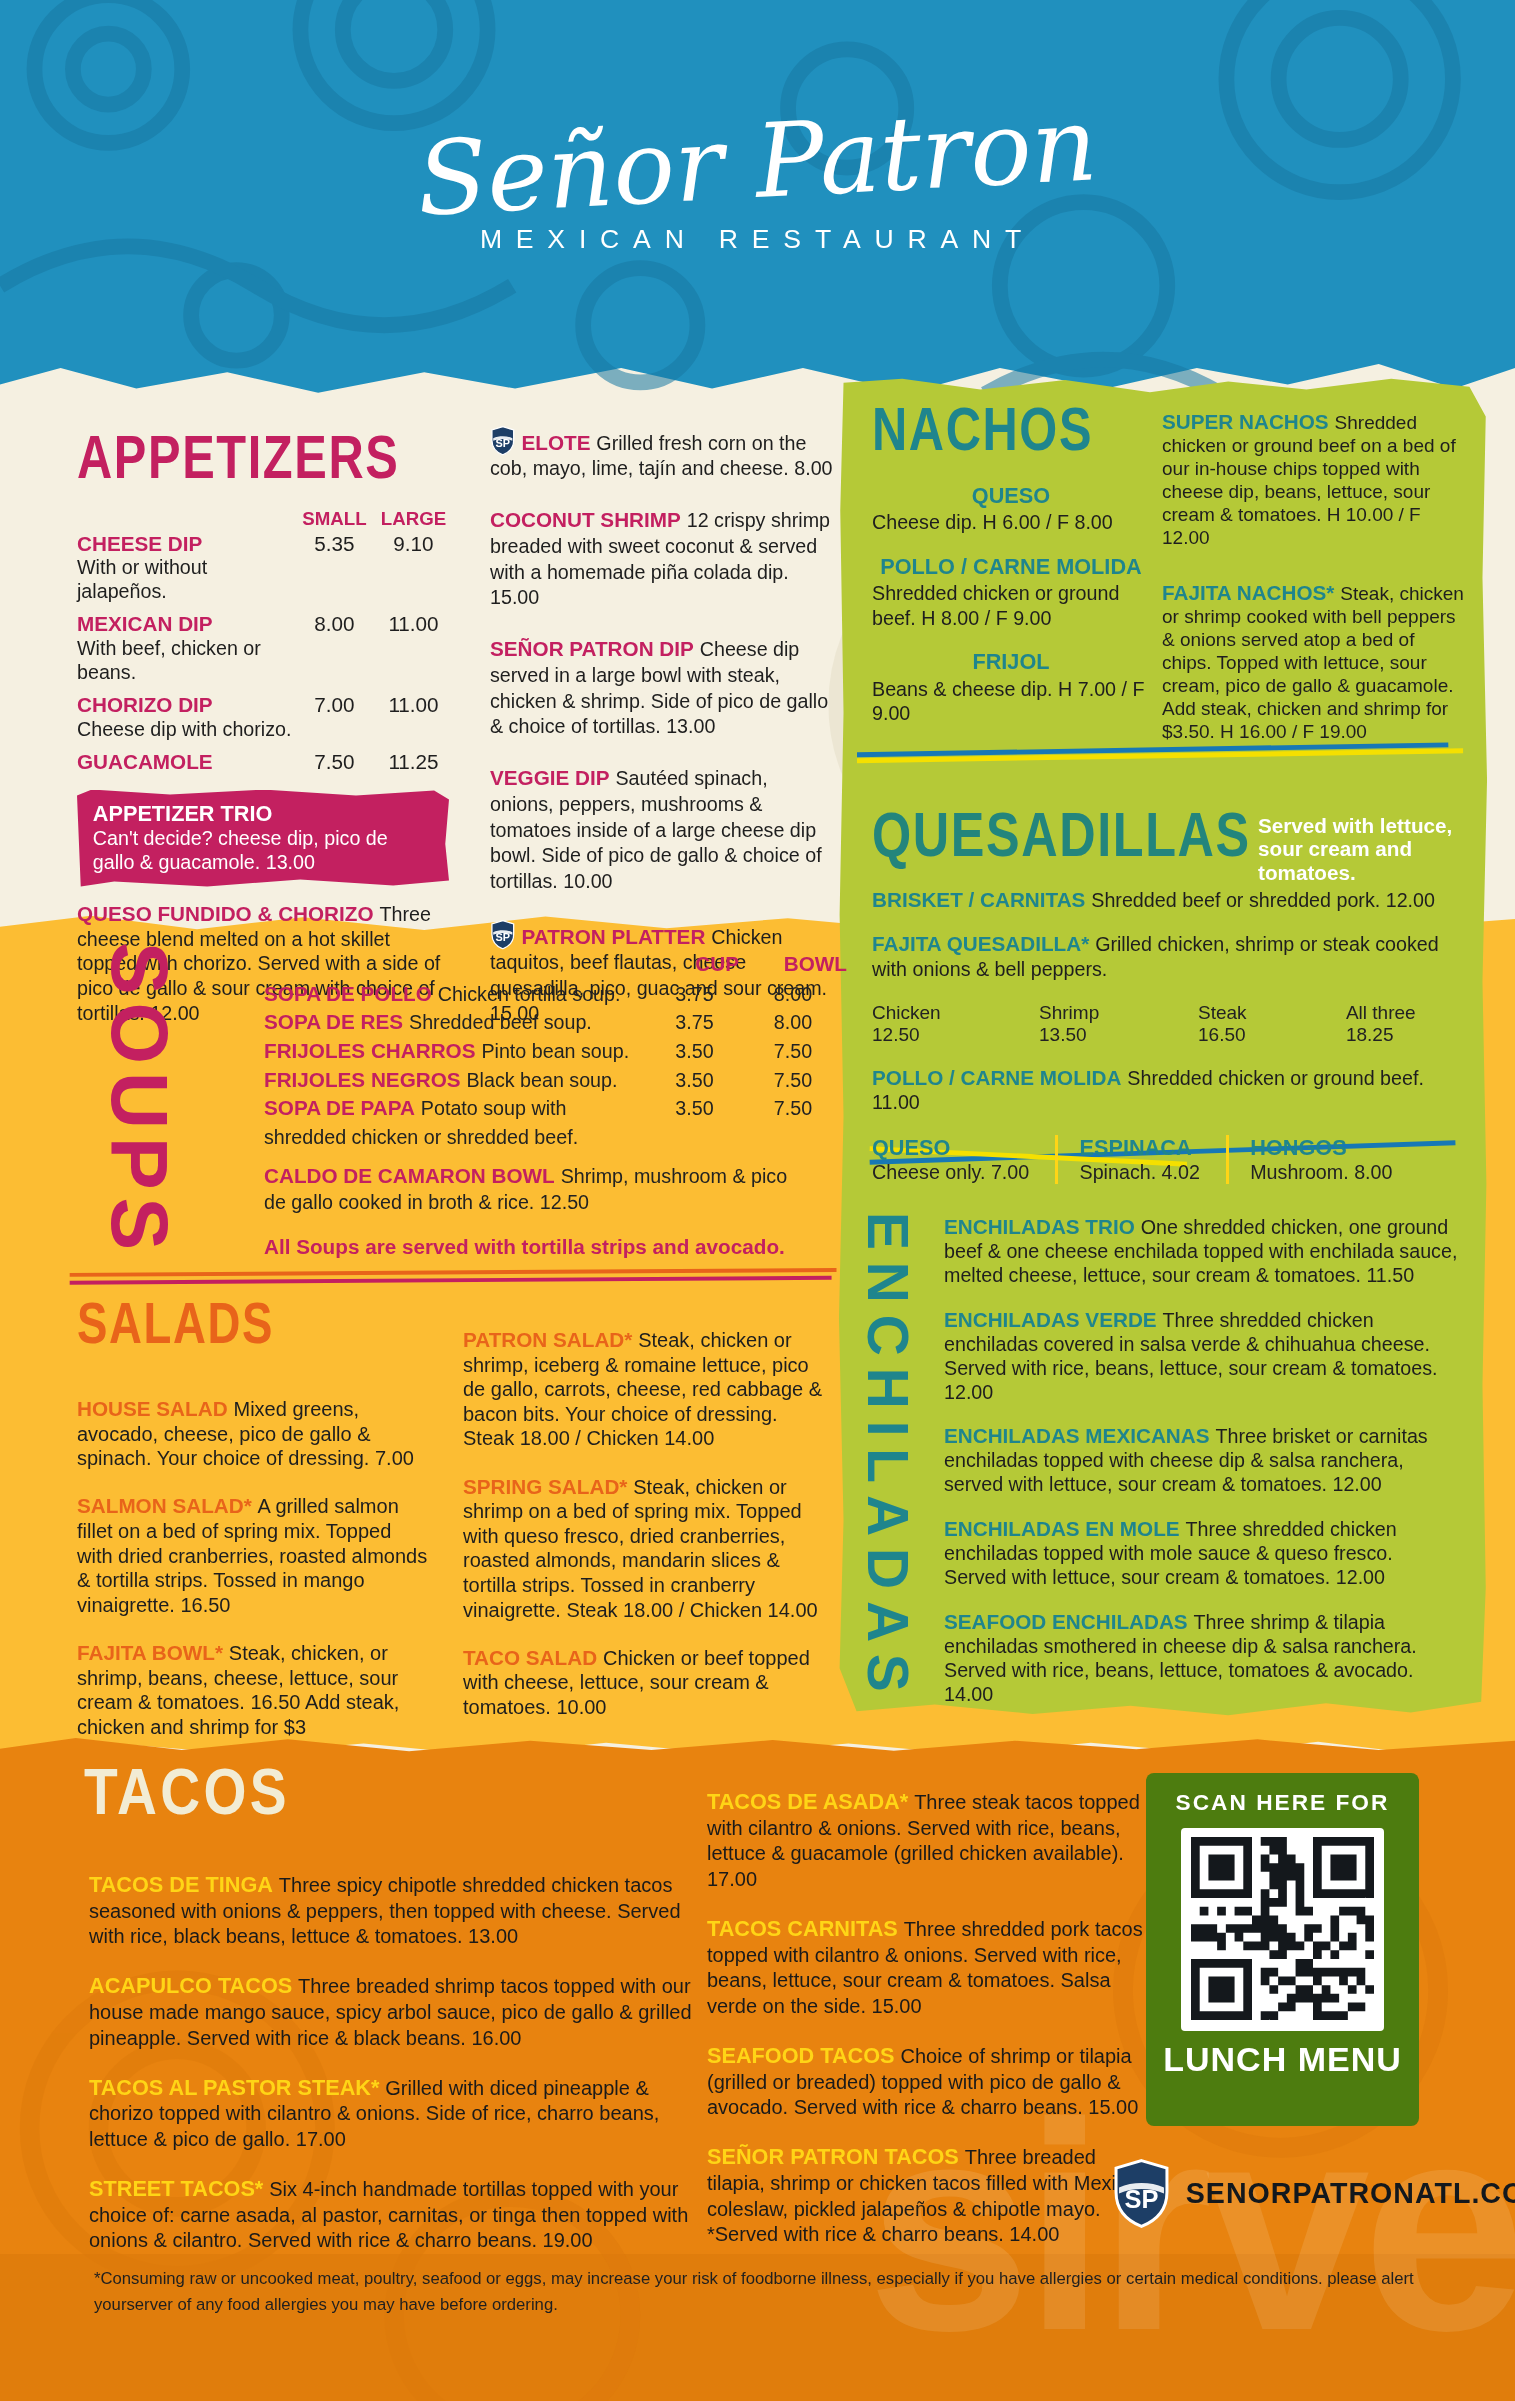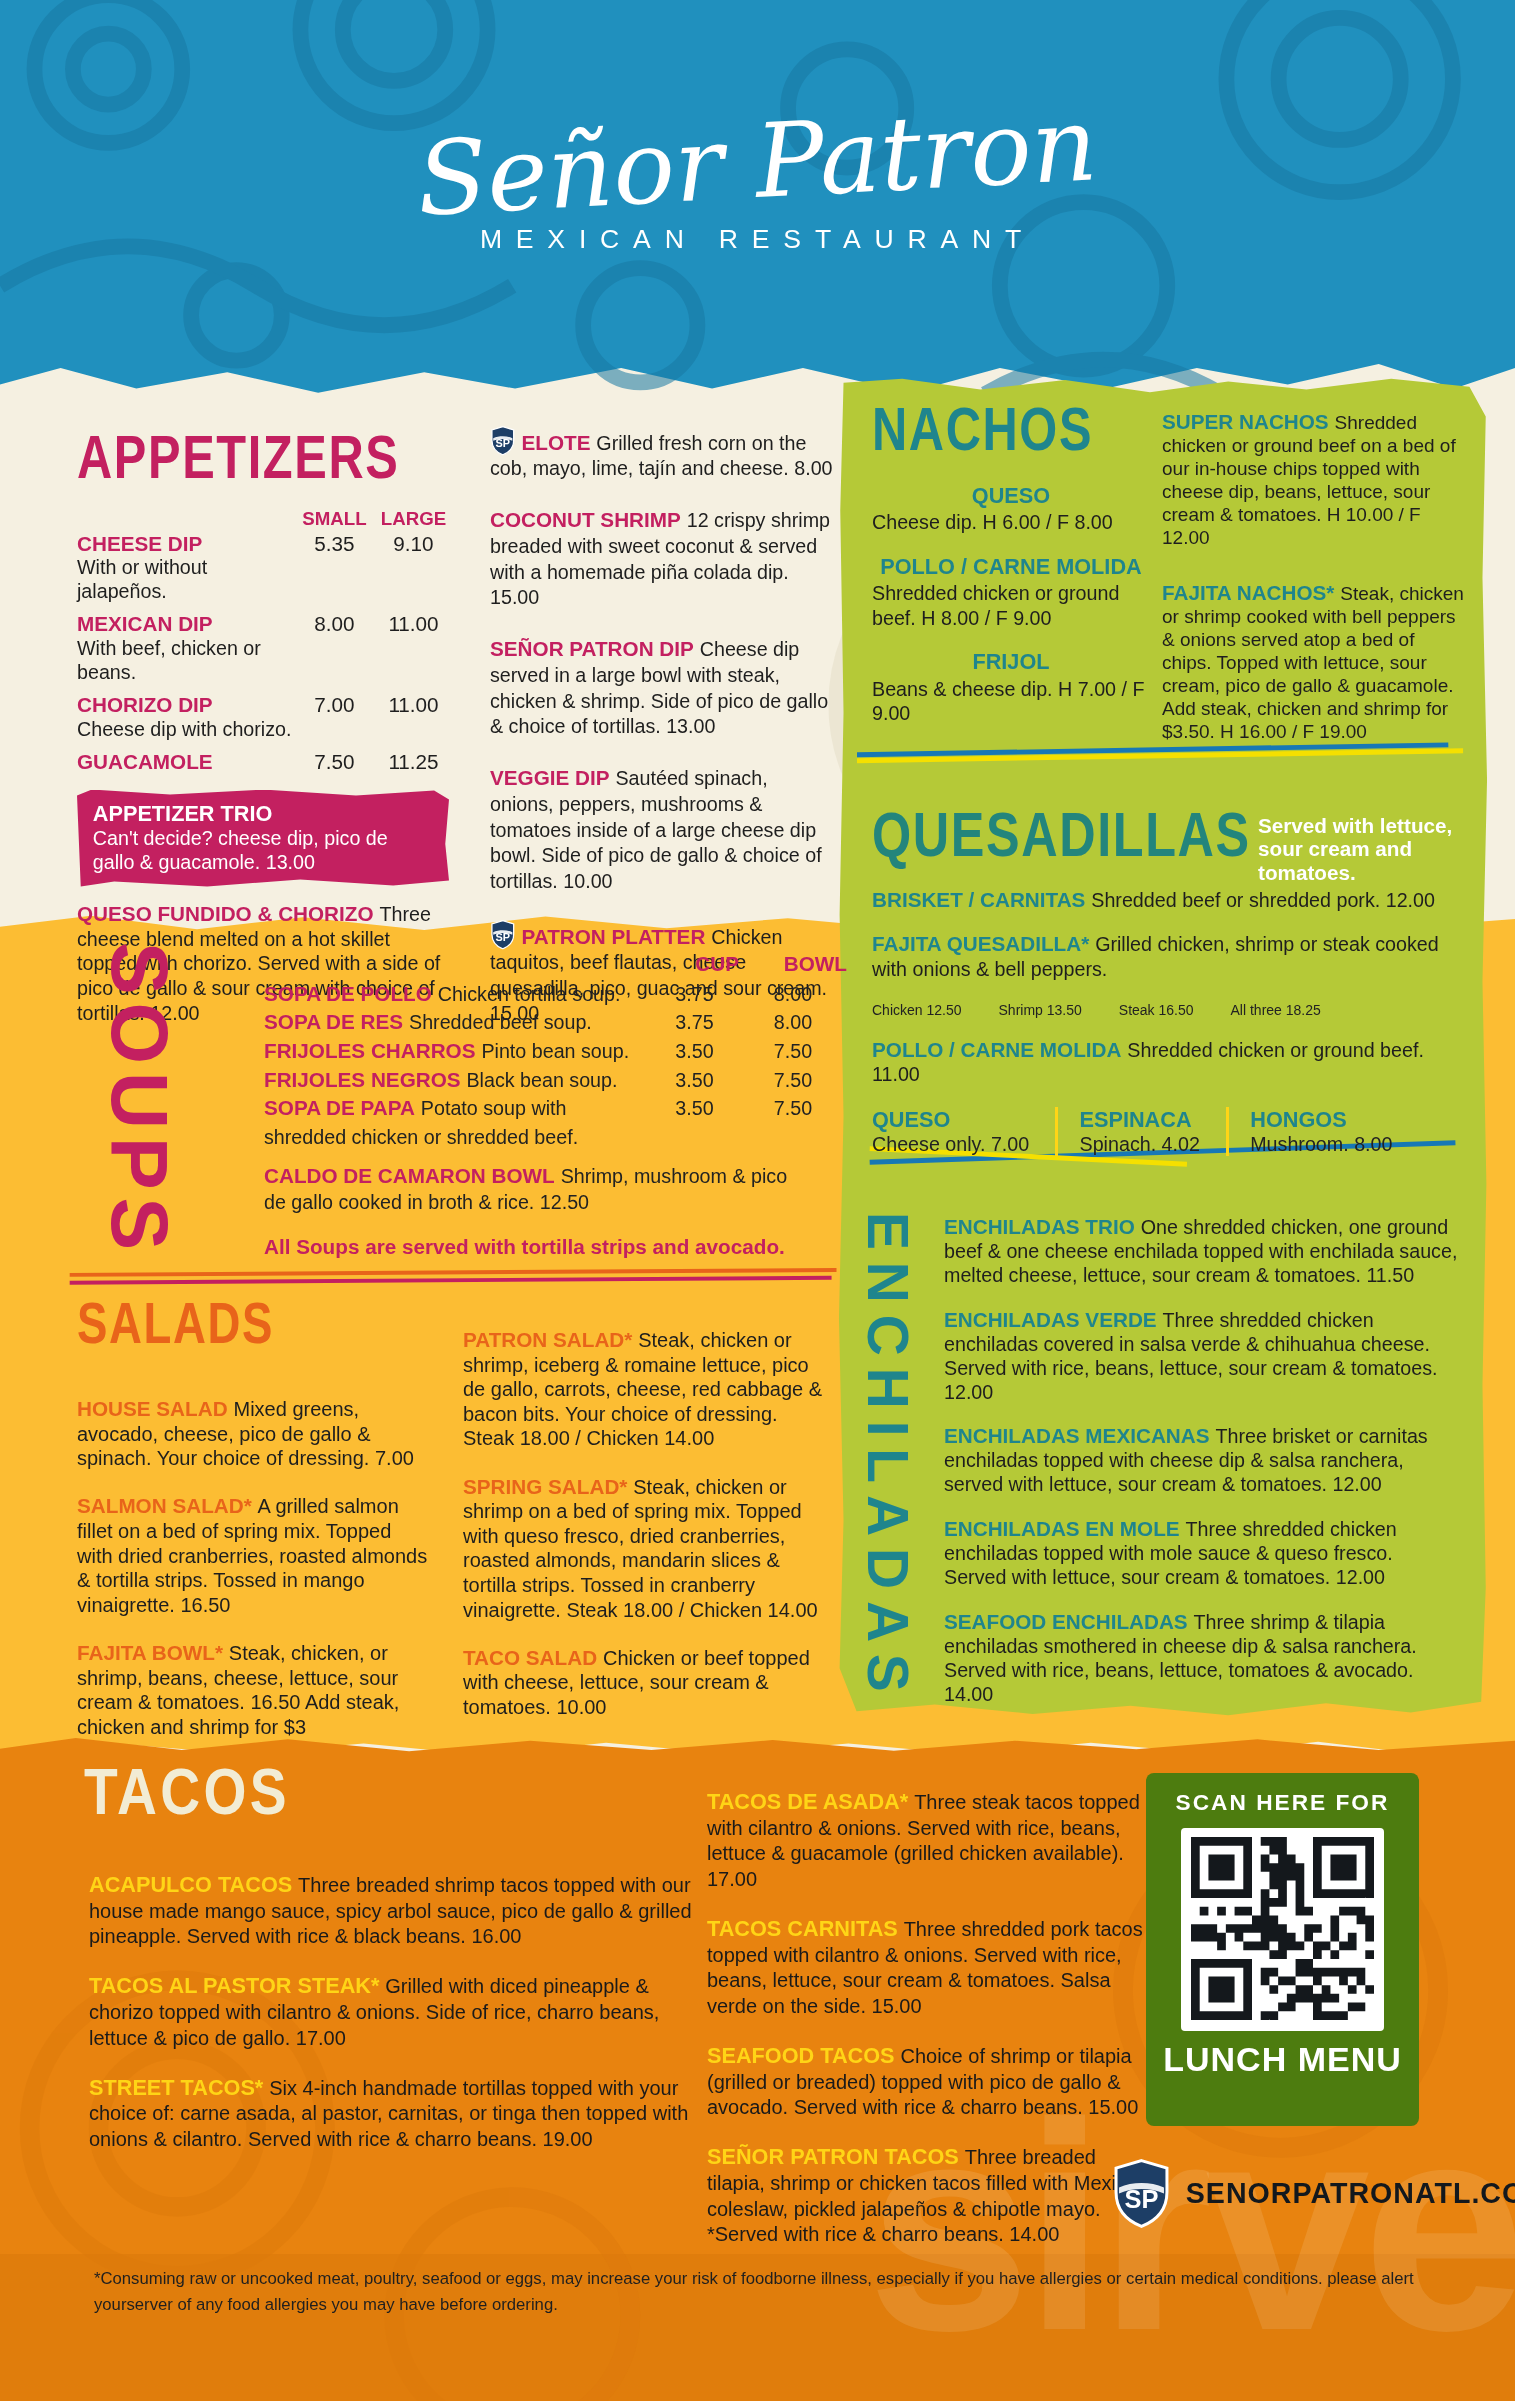--- a/index.html
+++ b/index.html
@@ -68,21 +68,21 @@
   #nachos-right{left:1162px;top:410px;width:303px;}
   #nachos-right .item{font-size:19px;line-height:23px;margin-bottom:31.5px;}
   #nachos-right .iname{font-size:20.7px;}
 
   
   #quesa{left:872px;top:798px;width:591px;}
   #quesa h2{margin:0;font-size:63px;color:#23857c;}
   #quesa .note{position:absolute;left:386px;top:15.8px;width:212px;color:#fff;font-weight:bold;font-size:20.7px;line-height:23.6px;}
   #quesa .items{margin-top:17.7px;}
   #quesa .item{margin-bottom:19.7px;}
-  .qprices{display:flex;gap:37px;font-size:14px;margin-top:21px;}
+  .qprices{display:flex;gap:51px;font-size:19px;margin-top:21px;}
   #quesa-variants{display:flex;margin-top:7.9px;}
   #quesa-variants .vcol{padding-right:25.6px;}
   #quesa-variants .vcol + .vcol{border-left:3.9px solid #ffd516;padding-left:21.7px;}
   #quesa-variants .vname{display:block;font-weight:bold;font-size:21.7px;color:#1f858d;}
   #quesa-variants .vdesc{font-size:19.7px;}
 
   
   .vert{position:absolute;z-index:5;transform:rotate(90deg);transform-origin:left top;font-weight:bold;white-space:nowrap;line-height:1;}
   #soups-vert{left:179px;top:942px;font-size:79px;letter-spacing:7.9px;color:#c32060;}
   #ench-vert{left:916px;top:1212px;font-size:57px;letter-spacing:11.8px;color:#1f858d;}
@@ -375,20 +375,21 @@
   <div class="content" id="ench" data-name="section-enchiladas">
     <p class="item" data-name="menu-item"><span class="iname teal" data-name="item-name">ENCHILADAS TRIO</span><span data-name="item-desc">One shredded chicken, one ground beef &amp; one cheese enchilada topped with enchilada sauce, melted cheese, lettuce, sour cream &amp; tomatoes. 11.50</span></p>
     <p class="item" data-name="menu-item"><span class="iname teal" data-name="item-name">ENCHILADAS VERDE</span><span data-name="item-desc">Three shredded chicken enchiladas covered in salsa verde &amp; chihuahua cheese. Served with rice, beans, lettuce, sour cream &amp; tomatoes. 12.00</span></p>
     <p class="item" data-name="menu-item"><span class="iname teal" data-name="item-name">ENCHILADAS MEXICANAS</span><span data-name="item-desc">Three brisket or carnitas enchiladas topped with cheese dip &amp; salsa ranchera, served with lettuce, sour cream &amp; tomatoes. 12.00</span></p>
     <p class="item" data-name="menu-item"><span class="iname teal" data-name="item-name">ENCHILADAS EN MOLE</span><span data-name="item-desc">Three shredded chicken enchiladas topped with mole sauce &amp; queso fresco. Served with lettuce, sour cream &amp; tomatoes. 12.00</span></p>
     <p class="item" data-name="menu-item"><span class="iname teal" data-name="item-name">SEAFOOD ENCHILADAS</span><span data-name="item-desc">Three shrimp &amp; tilapia enchiladas smothered in cheese dip &amp; salsa ranchera. Served with rice, beans, lettuce, tomatoes &amp; avocado. 14.00</span></p>
   </div>
 
   <div class="content" id="tacos-title" data-name="tacos-title"><h2>TACOS</h2></div>
   <div class="content" id="tacos-left" data-name="section-tacos">
+    <p class="item" data-name="menu-item"><span class="iname yel" data-name="item-name">TACOS DE TINGA</span><span data-name="item-desc">Three spicy chipotle shredded chicken tacos seasoned with onions &amp; peppers, then topped with cheese. Served with rice, black beans, lettuce &amp; tomatoes. 13.00</span></p>
     <p class="item" data-name="menu-item"><span class="iname yel" data-name="item-name">ACAPULCO TACOS</span><span data-name="item-desc">Three breaded shrimp tacos topped with our house made mango sauce, spicy arbol sauce, pico de gallo &amp; grilled pineapple. Served with rice &amp; black beans. 16.00</span></p>
     <p class="item" data-name="menu-item"><span class="iname yel" data-name="item-name">TACOS AL PASTOR STEAK*</span><span data-name="item-desc">Grilled with diced pineapple &amp; chorizo topped with cilantro &amp; onions. Side of rice, charro beans, lettuce &amp; pico de gallo. 17.00</span></p>
     <p class="item" data-name="menu-item"><span class="iname yel" data-name="item-name">STREET TACOS*</span><span data-name="item-desc">Six 4-inch handmade tortillas topped with your choice of: carne asada, al pastor, carnitas, or tinga then topped with onions &amp; cilantro. Served with rice &amp; charro beans. 19.00</span></p>
   </div>
   <div class="content" id="tacos-right" data-name="section-tacos-col2">
     <p class="item" data-name="menu-item"><span class="iname yel" data-name="item-name">TACOS DE ASADA*</span><span data-name="item-desc">Three steak tacos topped with cilantro &amp; onions. Served with rice, beans, lettuce &amp; guacamole (grilled chicken available). 17.00</span></p>
     <p class="item" data-name="menu-item"><span class="iname yel" data-name="item-name">TACOS CARNITAS</span><span data-name="item-desc">Three shredded pork tacos topped with cilantro &amp; onions. Served with rice, beans, lettuce, sour cream &amp; tomatoes. Salsa verde on the side. 15.00</span></p>
     <p class="item" data-name="menu-item"><span class="iname yel" data-name="item-name">SEAFOOD TACOS</span><span data-name="item-desc">Choice of shrimp or tilapia (grilled or breaded) topped with pico de gallo &amp; avocado. Served with rice &amp; charro beans. 15.00</span></p>
     <p class="item" data-name="menu-item"><span class="iname yel" data-name="item-name">SEÑOR PATRON TACOS</span><span data-name="item-desc">Three breaded tilapia, shrimp or chicken tacos filled with Mexican coleslaw, pickled jalapeños &amp; chipotle mayo. *Served with rice &amp; charro beans. 14.00</span></p>
   </div>

